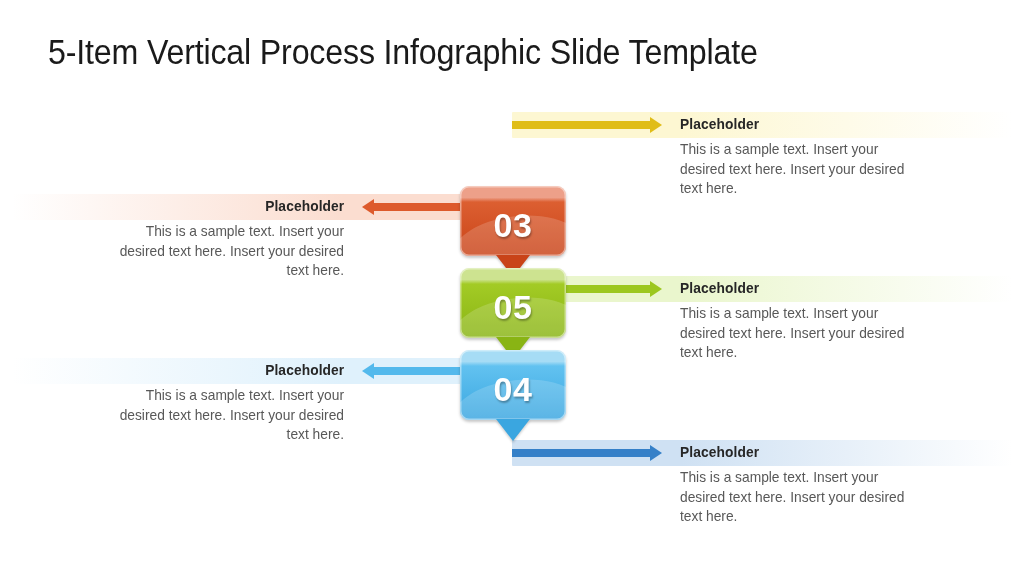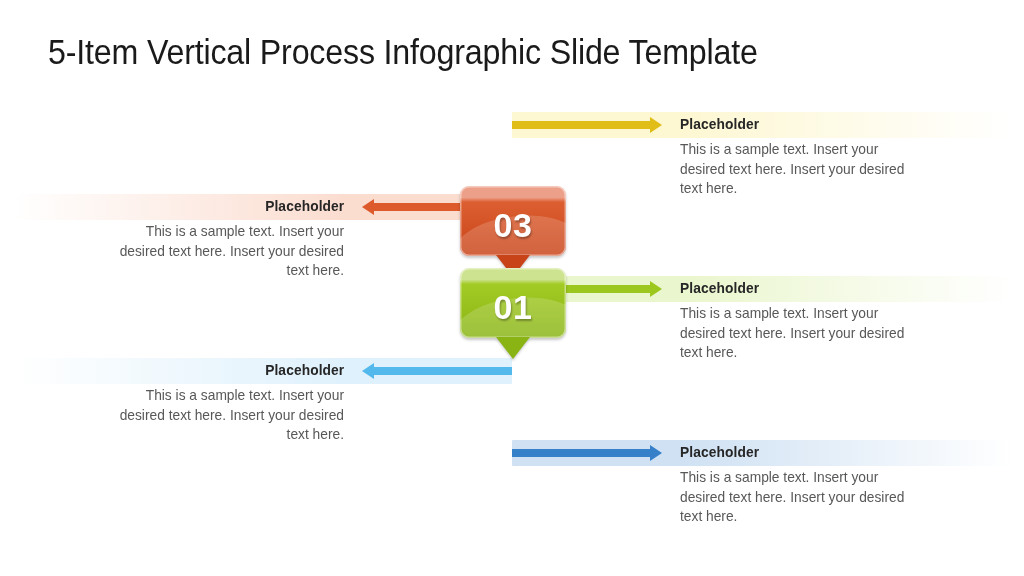--- a/index.html
+++ b/index.html
@@ -232,32 +232,43 @@
       <div class="placeholder-label">Placeholder</div>
       <div class="body-text">This is a sample text. Insert your desired text here. Insert your desired text here.</div>
       <div class="card">
         <div class="card-inner">
           <div class="card-top" style="background: linear-gradient(rgb(205, 227, 144) 0%, rgb(205, 227, 144) 72%, rgb(163, 203, 37) 100%);"></div>
           <div class="card-body" style="background: linear-gradient(rgb(163, 203, 37) 0%, rgb(137, 180, 20) 100%);">
             <div class="card-gloss"></div>
           </div>
         </div>
         <div class="card-rim"></div>
-        <div class="num">01</div>
+        <div class="num">05</div>
         <div class="tail" style="border-top: 22px solid rgb(137, 180, 20);"></div>
       </div>
     </div>
     <div class="step left" style="top: 350px;">
       <div class="band">
         <div class="band-fill" style="background: linear-gradient(to left, rgb(223, 241, 252) 0%, rgb(223, 241, 252) 34%, rgba(255, 255, 255, 0) 100%);"></div>
         <div class="arrow-shaft" style="background: linear-gradient(to left, rgb(83, 185, 236) 0%, rgb(83, 185, 236) 55%, rgb(83, 185, 236) 100%);"></div>
         <div class="arrow-head" style="border-right: 12px solid rgb(83, 185, 236);"></div>
       </div>
       <div class="placeholder-label">Placeholder</div>
       <div class="body-text">This is a sample text. Insert your desired text here. Insert your desired text here.</div>
+      <div class="card">
+        <div class="card-inner">
+          <div class="card-top" style="background: linear-gradient(rgb(166, 220, 245) 0%, rgb(166, 220, 245) 72%, rgb(98, 194, 240) 100%);"></div>
+          <div class="card-body" style="background: linear-gradient(rgb(98, 194, 240) 0%, rgb(58, 166, 224) 100%);">
+            <div class="card-gloss"></div>
+          </div>
+        </div>
+        <div class="card-rim"></div>
+        <div class="num">04</div>
+        <div class="tail" style="border-top: 22px solid rgb(58, 166, 224);"></div>
+      </div>
     </div>
     <div class="step right" style="top: 432px;">
       <div class="band">
         <div class="band-fill" style="background: linear-gradient(to right, rgb(207, 225, 243) 0%, rgb(207, 225, 243) 34%, rgba(255, 255, 255, 0) 100%);"></div>
         <div class="arrow-shaft" style="background: linear-gradient(to right, rgb(53, 128, 200) 0%, rgb(53, 128, 200) 55%, rgb(53, 128, 200) 100%);"></div>
         <div class="arrow-head" style="border-left: 12px solid rgb(53, 128, 200);"></div>
       </div>
       <div class="placeholder-label">Placeholder</div>
       <div class="body-text">This is a sample text. Insert your desired text here. Insert your desired text here.</div>
     </div>

